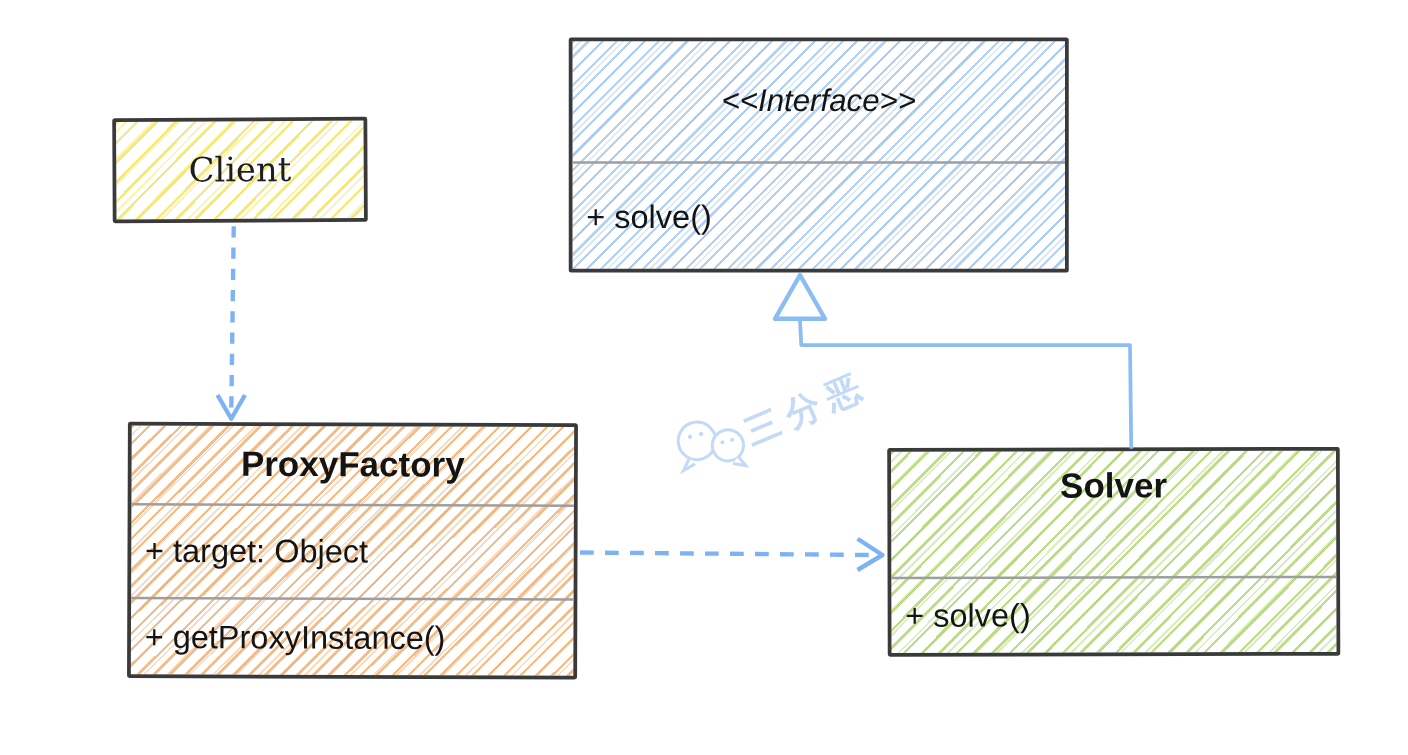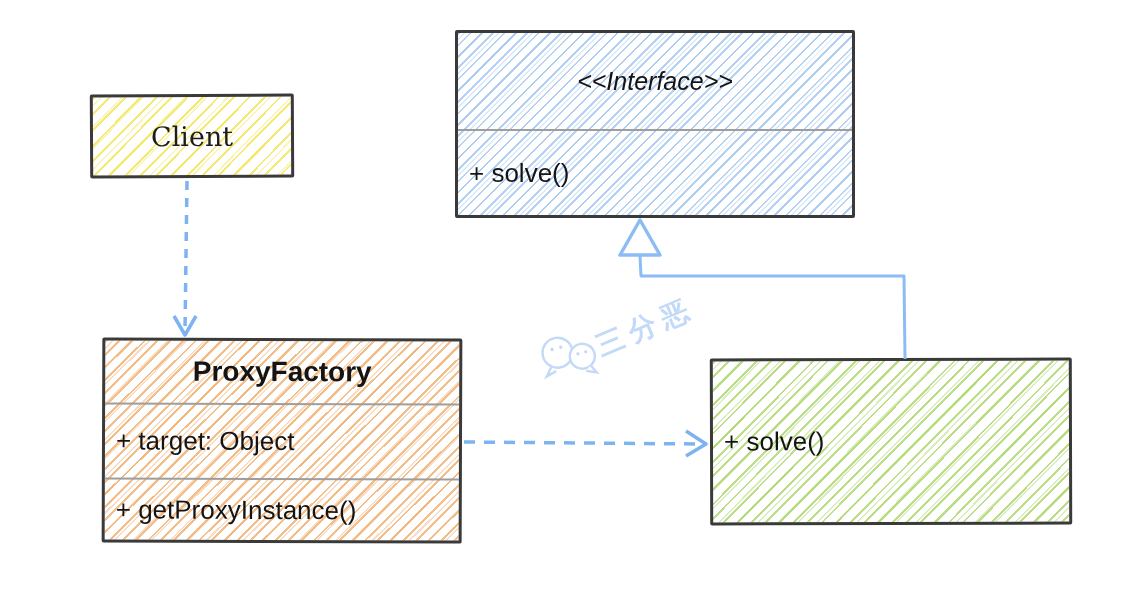--- a/index.html
+++ b/index.html
@@ -133,20 +133,23 @@
     </div>
     <div class="comp attrs">
       <div class="member-line">+ target: Object</div>
     </div>
     <div class="comp body">
       <div class="member-line">+ getProxyInstance()</div>
     </div>
   </div>
 
   <div class="uml-class hatch-green box-solver">
+    <div class="comp head">
+      <div class="title-line">Solver</div>
+    </div>
     <div class="comp body">
       <div class="member-line">+ solve()</div>
     </div>
   </div>
 
   <svg class="overlay" viewBox="0 0 1126 604">
 
     <g stroke="#7db3f2" stroke-width="3.5" fill="none">
       <path d="M187 181 L185 330" stroke-dasharray="9 8"></path>
       <path d="M174 316 L185 335 L196 316" stroke-linejoin="round"></path>

